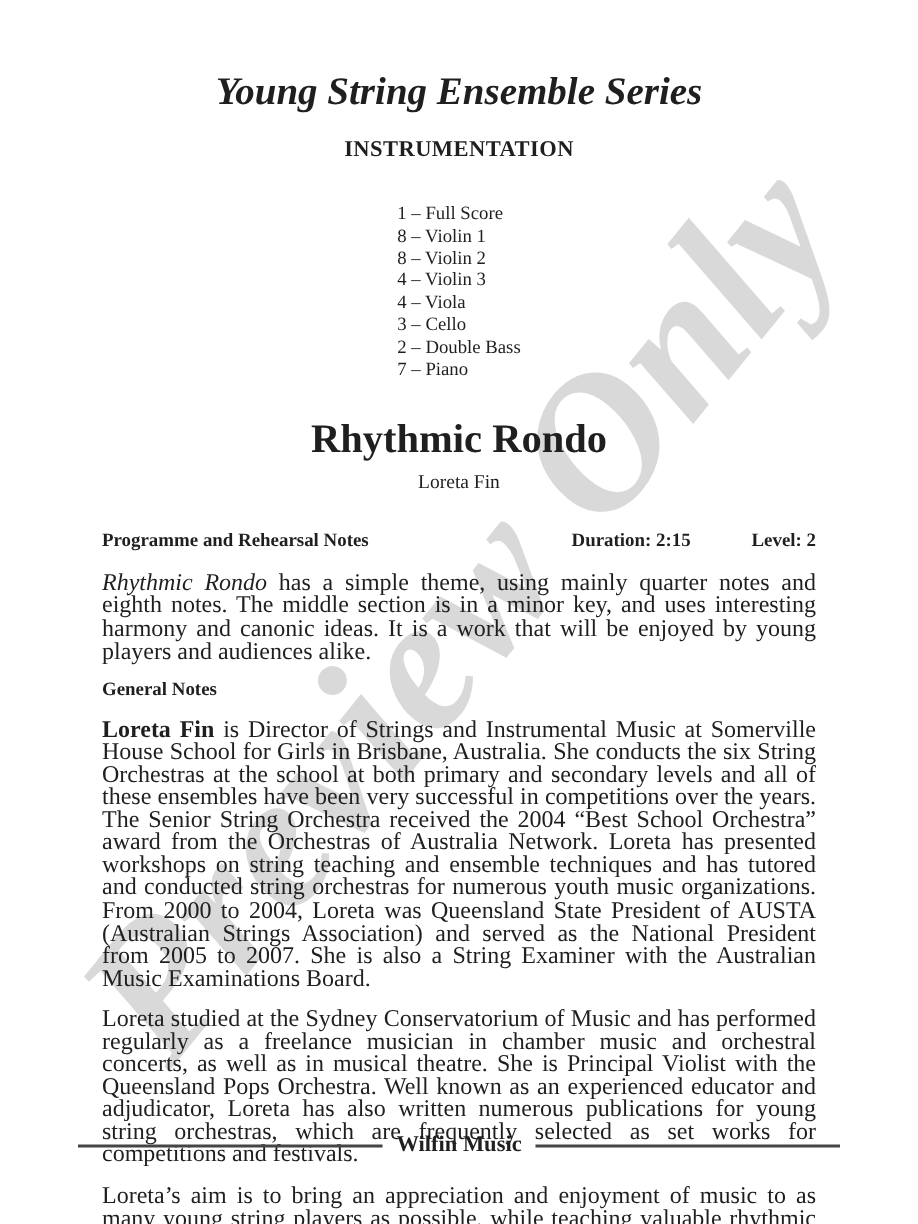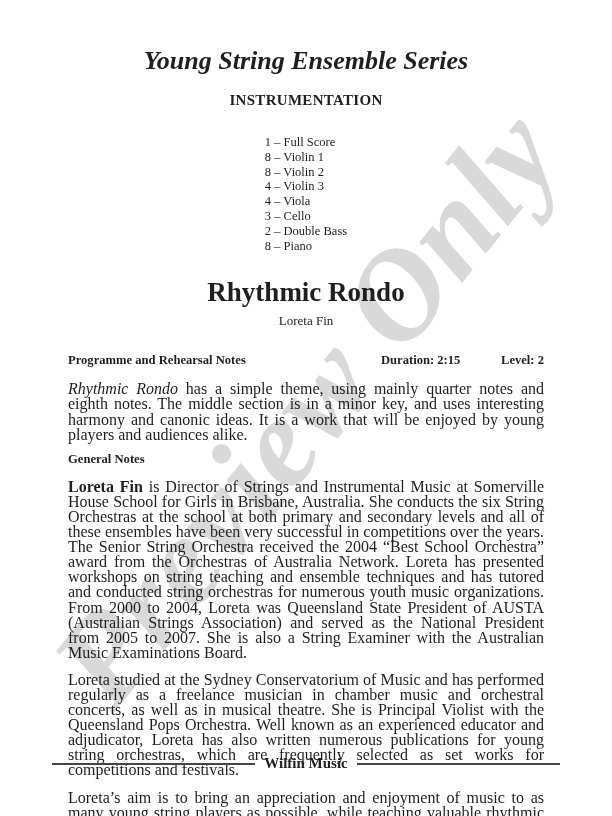--- a/index.html
+++ b/index.html
@@ -107,21 +107,21 @@
   <div class="instr-heading">INSTRUMENTATION</div>
 
   <div class="instr-list">
     <div>1 – Full Score</div>
     <div>8 – Violin 1</div>
     <div>8 – Violin 2</div>
     <div>4 – Violin 3</div>
     <div>4 – Viola</div>
     <div>3 – Cello</div>
     <div>2 – Double Bass</div>
-    <div>8 – Piano</div>
+    <div>7 – Piano</div>
   </div>
 
   <div class="work-title">Rhythmic Rondo</div>
   <div class="composer">Loreta Fin</div>
 
   <div class="notes-header">
     <span class="ph-left">Programme and Rehearsal Notes</span>
     <span class="duration">Duration: 2:15</span>
     <span class="level">Level: 2</span>
   </div>

